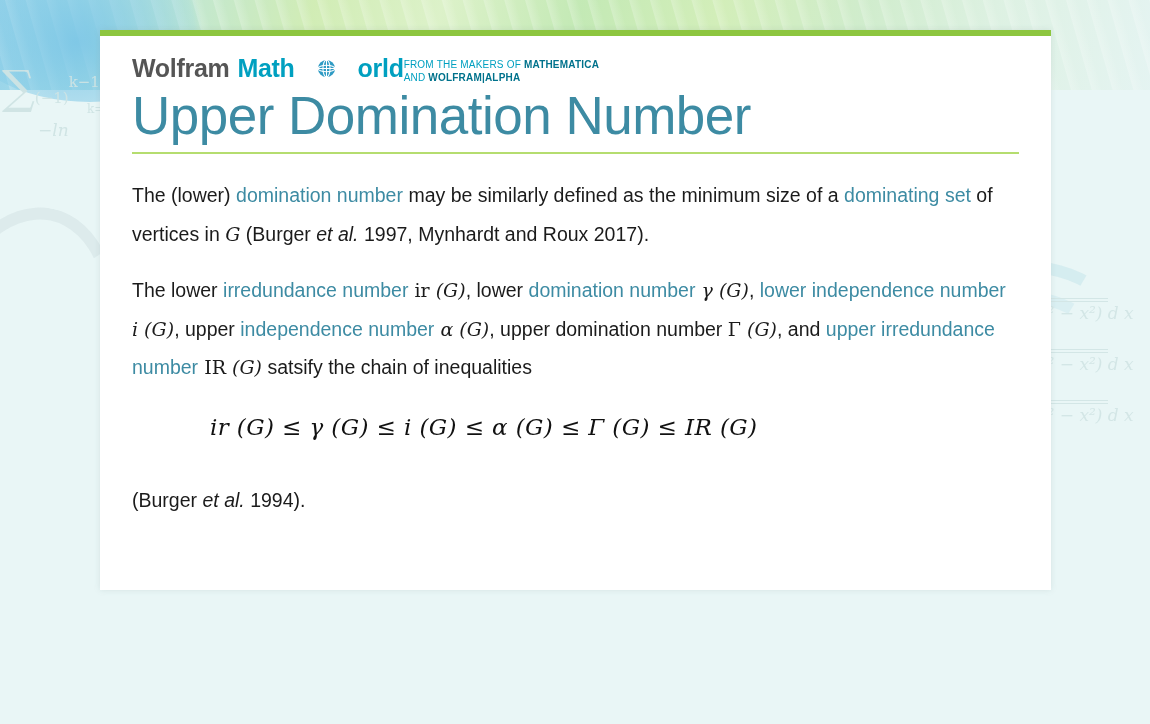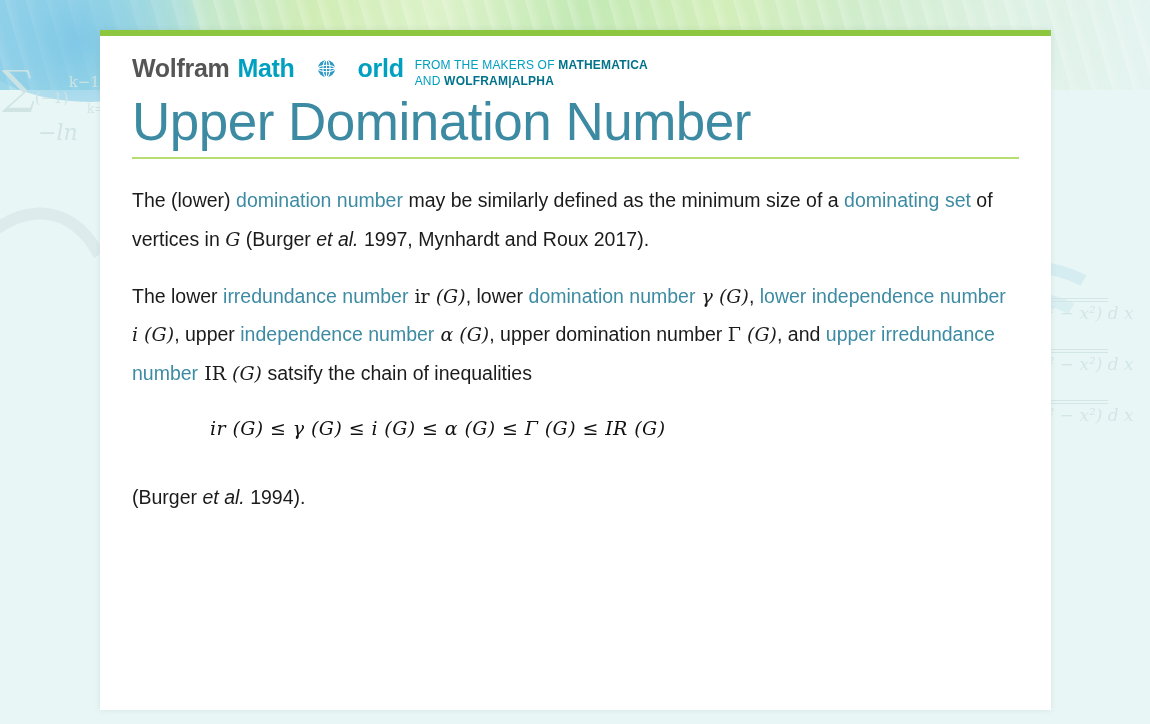--- a/index.html
+++ b/index.html
@@ -65,21 +65,21 @@
     position: absolute;
     left: 2px; top: 64px;
     width: 110px;
     color: #cfe4e4;
     font-family: "DejaVu Serif", serif;
     opacity: .95;
     user-select: none;
   }
   .wall-left .sum { font-size: 46px; line-height: 1; }
   .wall-left .sum sup { font-size: 15px; }
-  .wall-left .frac { font-size: 22px; font-style: italic; margin-top: 4px; margin-left: 36px; }
+  .wall-left .frac { font-size: 17px; font-style: italic; margin-top: 4px; margin-left: 36px; }
 
   
   .wall-right {
     position: absolute;
     right: 0; top: 276px;
     width: 120px;
     color: #d3e6e6;
     font-family: "DejaVu Serif", serif;
     font-style: italic;
     user-select: none;
@@ -109,21 +109,21 @@
   .arc3 { width: 250px; height: 210px; right: 10px; top: 262px; transform: rotate(-14deg); border-color: rgba(168,214,226,0.30) transparent transparent transparent; }
   .arc4 { width: 210px; height: 180px; right: 30px; top: 292px; transform: rotate(-14deg); border-color: rgba(176,220,230,0.26) transparent transparent transparent; }
   .arc5 { width: 180px; height: 260px; left: -64px; top: 206px; transform: rotate(12deg); border-color: rgba(176,196,200,0.22) transparent transparent transparent; }
 
   
   .card {
     position: absolute;
     left: 100px;
     top: 30px;
     width: 951px;
-    height: 680px;
+    height: 560px;
     background: #ffffff;
     border-top: 6px solid #8dc63f;
     box-shadow: 0 0 6px rgba(120,150,150,0.18);
   }
   .card-inner { padding: 20px 32px 0 32px; }
 
   
   .logo-row {
     display: flex;
     align-items: flex-start;
@@ -147,23 +147,22 @@
     align-items: center;
     gap: 22px;
   }
   .globe {
     display: inline-block;
     width: 19px; height: 19px;
     margin: 0 0px;
     vertical-align: -2px;
   }
   .tagline {
-    margin-left: 11px;
     margin-top: 2px;
-    font-size: 12px;
+    font-size: 10px;
     line-height: 1.32;
     color: #00a0c0;
     letter-spacing: .2px;
   }
   .tagline b { color: #00728c; }
 
   
   .title {
     font-size: 53px;
     color: #3d8ba3;
@@ -199,21 +198,21 @@
   }
   .mgreek {
     font-family: "DejaVu Serif", serif;
     font-style: italic;
     font-size: 19px;
   }
   .emph { font-style: italic; }
 
   .equation {
     font-family: "DejaVu Serif", serif;
-    font-size: 19px;
+    font-size: 23px;
     color: #111111;
     margin: 10px 0 30px 78px;
     letter-spacing: .4px;
   }
   .equation .it { font-style: italic; }
 </style>
 </head>
 <body>
 
 <div id="page">

